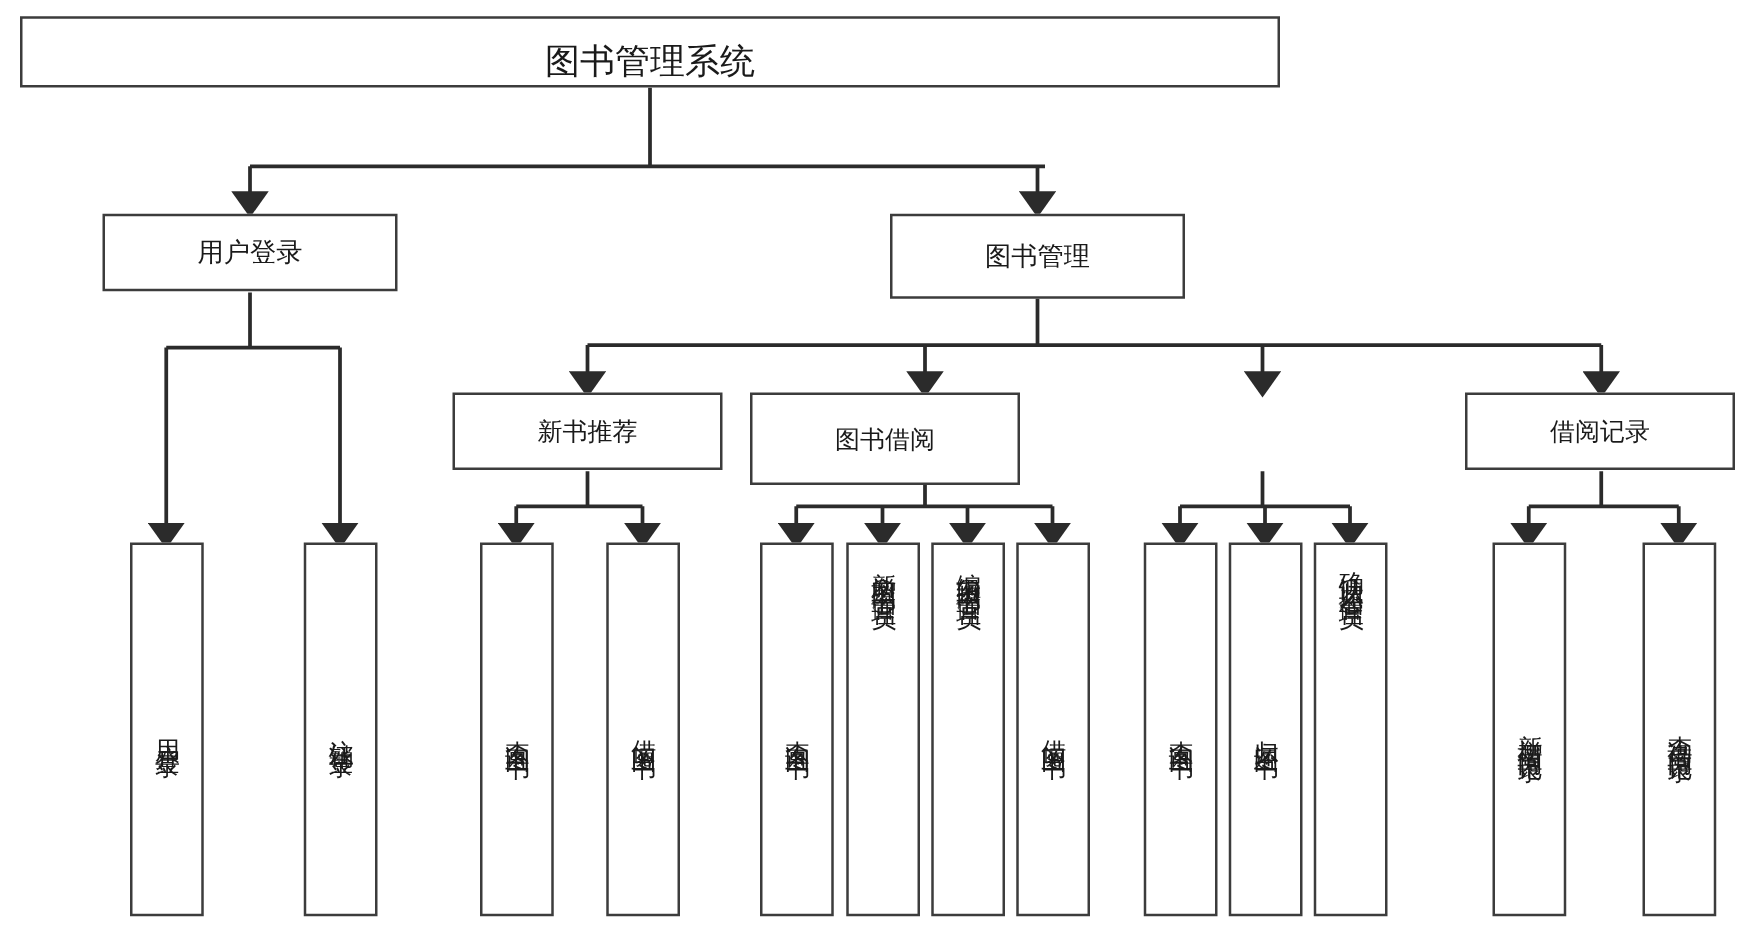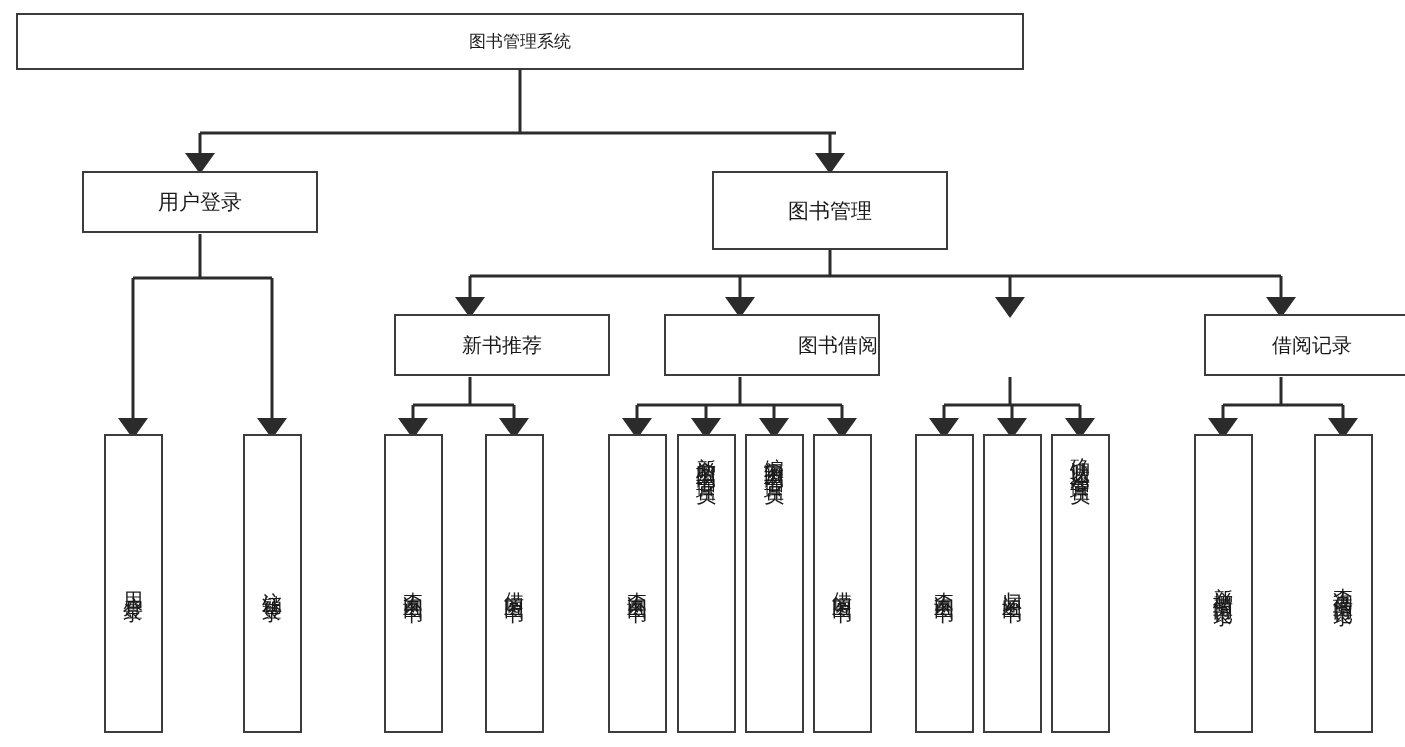--- a/index.html
+++ b/index.html
@@ -24,28 +24,28 @@
   .node {
     position: absolute;
     background: #ffffff;
     border: 2.5px solid #3c3c3c;
     display: flex;
     align-items: center;
     justify-content: center;
     color: #1a1a1a;
   }
   .node.root {
-    font-size: 17px;
+    font-size: 28px;
+    align-items: flex-end;
   }
   .node.level2 {
     font-size: 21px;
   }
   .node.level3 {
     font-size: 20px;
-    margin-left: 32px;
   }
   .node.leaf {
     font-size: 20px;
     align-items: center;
     justify-content: center;
     padding: 6px 2px;
   }
   .leaf .vtext {
     writing-mode: vertical-rl;
     text-orientation: upright;
@@ -122,28 +122,28 @@
     </g>
   </svg>
 
   <div class="node root" style="left:16px; top:13px; width:1008px; height:57px;">
     <span>图书管理系统</span>
   </div>
 
   <div class="node level2" style="left:82px; top:171px; width:236px; height:62px;">
     <span>用户登录</span>
   </div>
-  <div class="node level2" style="left:712px; top:171px; width:236px; height:79px;">
+  <div class="node level2" style="left:712px; top:171px; width:236px; height:68px;">
     <span>图书管理</span>
   </div>
 
   <div class="node level3" style="left:362px; top:314px; width:216px; height:62px;">
     <span>新书推荐</span>
   </div>
-  <div class="node level3" style="left:632px; top:314px; width:216px; height:62px;justify-content:flex-end;">
+  <div class="node level3" style="left:600px; top:314px; width:216px; height:74px;">
     <span>图书借阅</span>
   </div>
   <div class="node level3" style="left:1172px; top:314px; width:216px; height:62px;">
     <span>借阅记录</span>
   </div>
 
   <div class="node leaf" style="left:104px; top:434px; width:59px; height:299px;">
     <span class="vtext">用户登录</span>
   </div>
   <div class="node leaf" style="left:243px; top:434px; width:59px; height:299px;">

